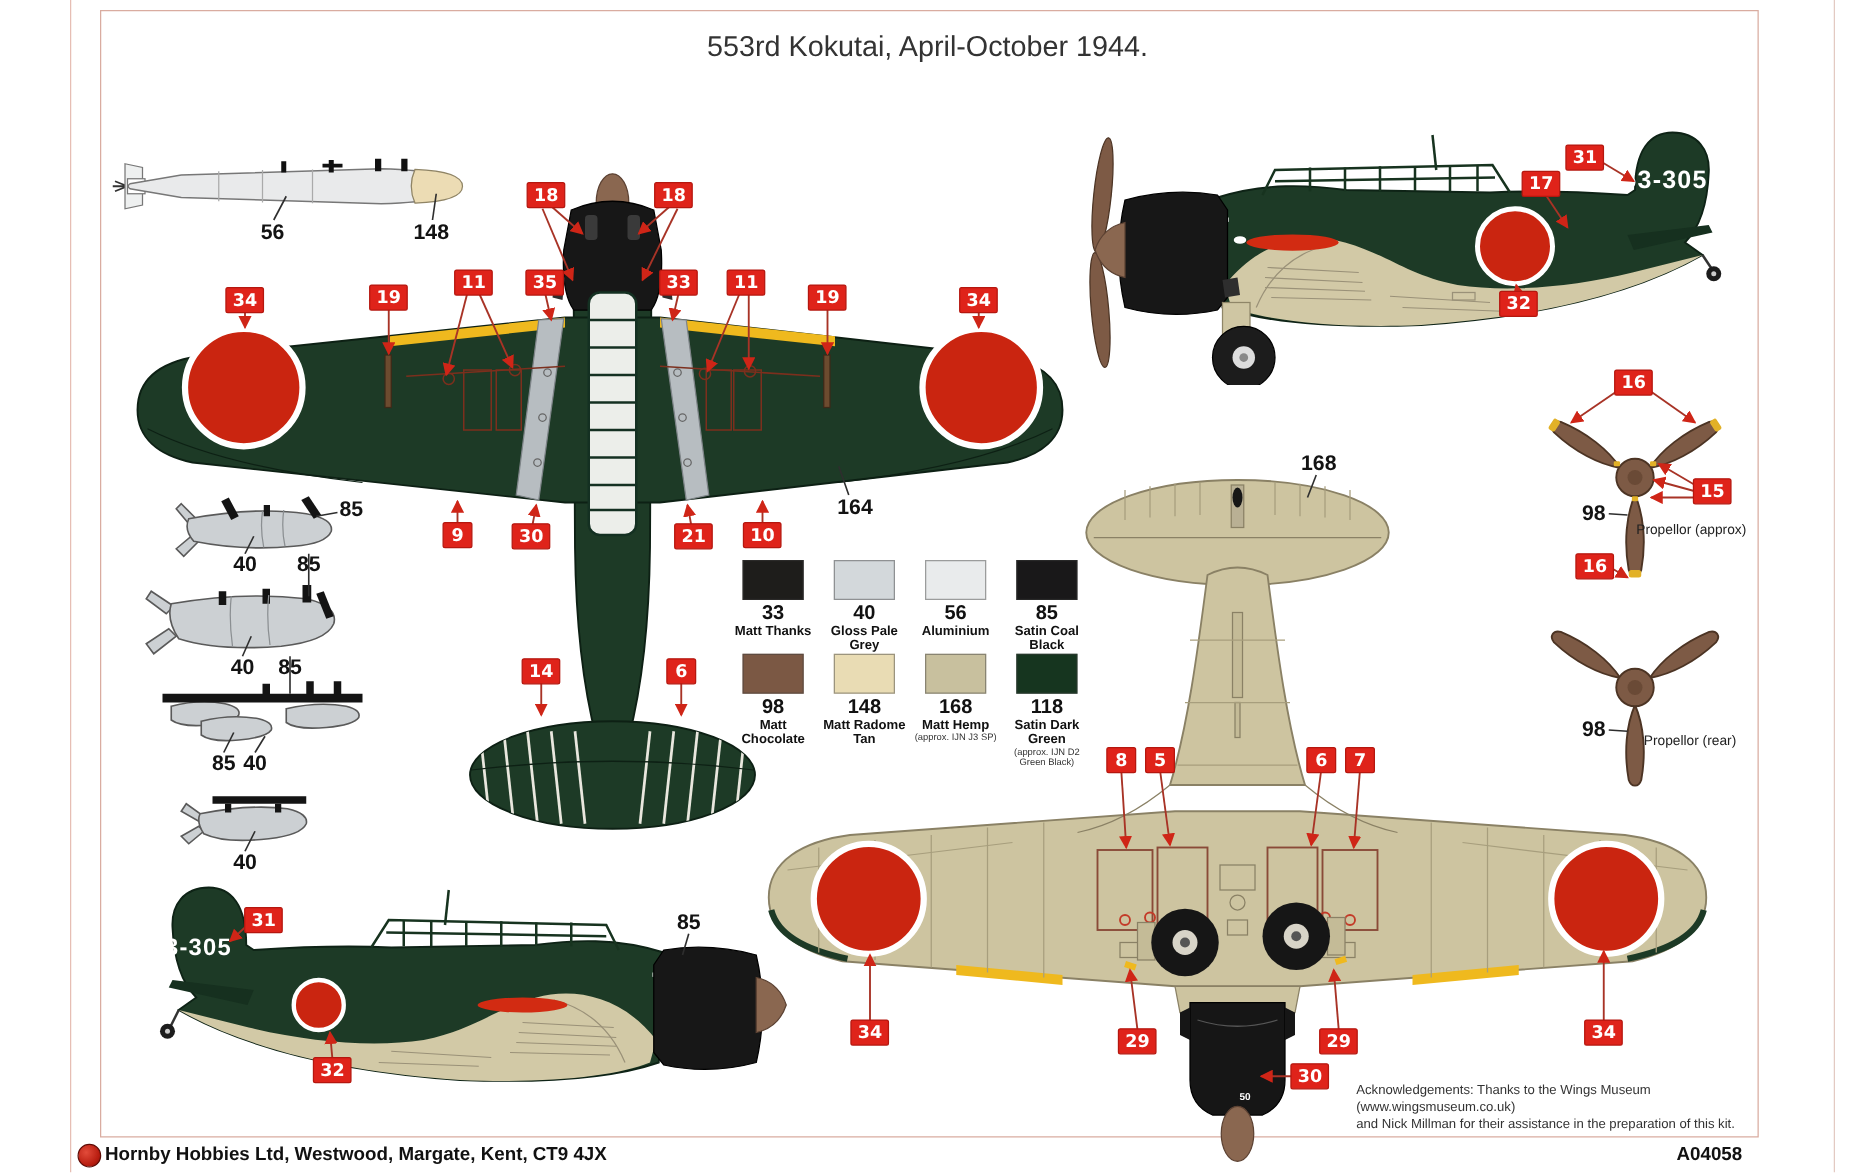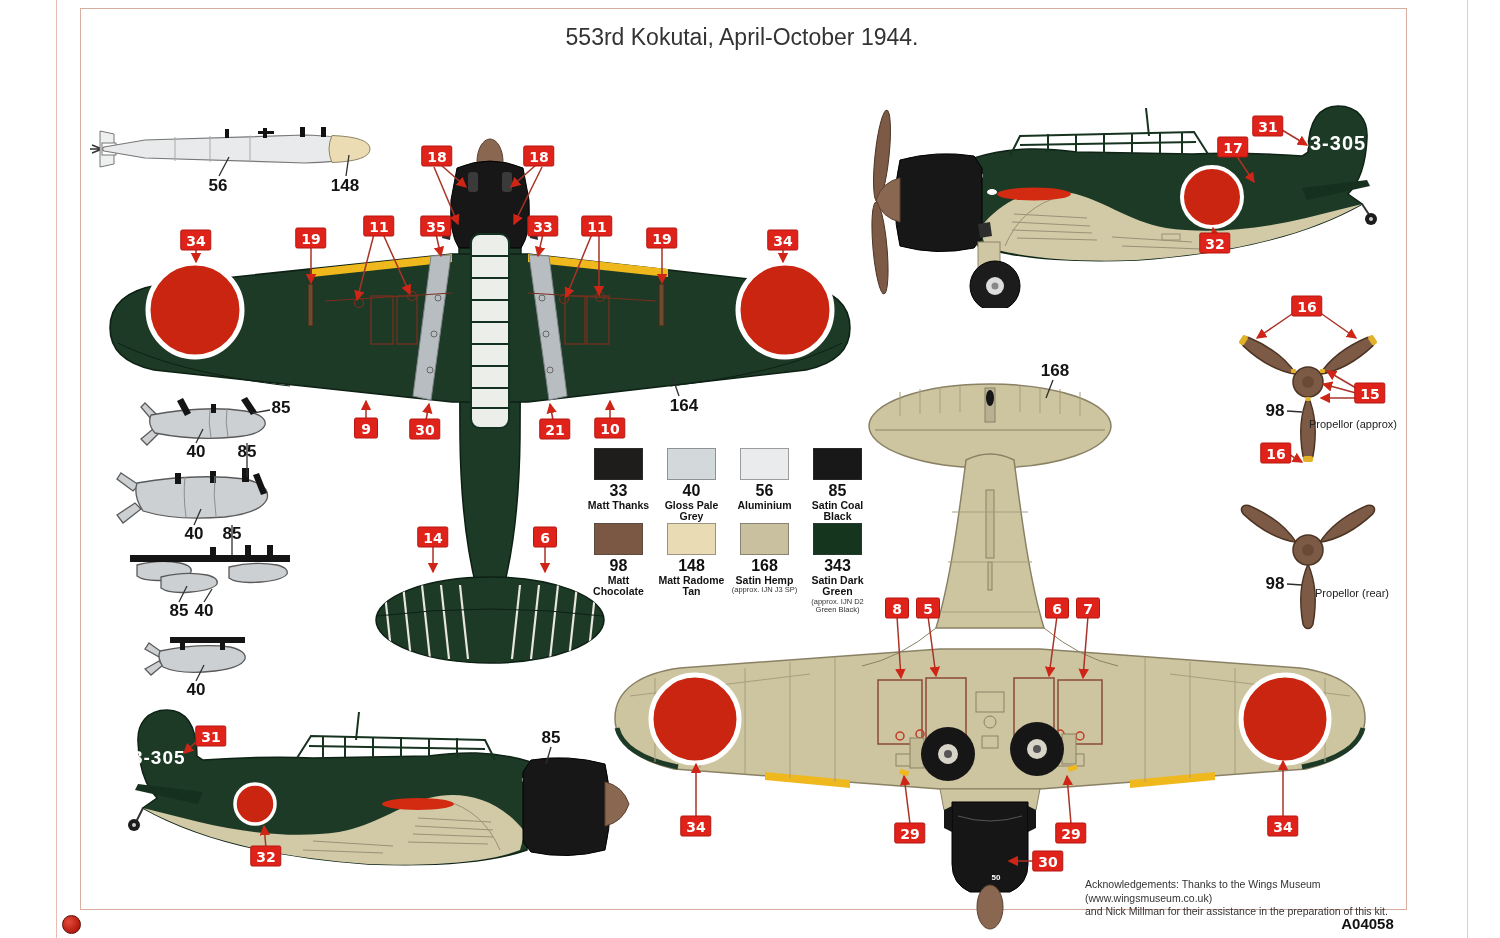--- a/index.html
+++ b/index.html
@@ -22,21 +22,21 @@
       text-align:center;vertical-align:3px;margin-right:4px;}
   #titleblock .t2{font-size:23px;color:#333;margin-top:2px;}
   #paintchart{position:absolute;left:582px;top:448px;z-index:4;display:grid;
       grid-template-columns:repeat(4,73px);grid-auto-rows:75px;}
   .swcell{text-align:center;}
   .sw{width:47px;height:30px;margin:0 auto;border:1px solid rgba(60,60,60,.45);}
   .swnum{font-size:16px;font-weight:bold;color:#111;margin-top:3px;line-height:1.05;}
   .swname{font-size:10.5px;font-weight:bold;color:#111;line-height:1.1;}
   .swnote{font-size:7.5px;color:#333;line-height:1.1;}
   #ack{position:absolute;left:1085px;top:866px;width:340px;font-size:10.5px;color:#333;
-      line-height:1.3;z-index:4;margin-top:12px;}
+      line-height:1.3;z-index:4;}
   #footer{position:absolute;left:0;top:910px;width:1500px;height:28px;z-index:4;}
   #footer .ftext{position:absolute;left:84px;top:5px;font-size:15px;font-weight:bold;color:#111;}
   #footer .kitno{position:absolute;left:1330px;top:5px;width:75px;text-align:center;
       font-size:15px;font-weight:bold;color:#111;}
   .logo{position:absolute;left:62px;top:5px;width:17px;height:17px;border-radius:50%;
       background:radial-gradient(circle at 35% 35%, #e24b3a 0%, #b81d10 65%, #7e0f07 100%);
       border:1px solid #5e0b05;}
   .fold{position:absolute;top:0;width:1px;height:938px;z-index:1;}
   #borderbox{position:absolute;left:80px;top:8px;width:1325px;height:900px;
       border:1px solid #d9aca0;z-index:1;}
@@ -529,32 +529,33 @@
   </div>
   <div class="swcell">
     <div class="sw" style="background: rgb(233, 220, 180);"></div>
     <div class="swnum">148</div>
     <div class="swname">Matt Radome Tan</div>
     <div class="swnote"></div>
   </div>
   <div class="swcell">
     <div class="sw" style="background: rgb(200, 192, 158);"></div>
     <div class="swnum">168</div>
-    <div class="swname">Satin Hemp</div>
+    <div class="swname">Matt Hemp</div>
     <div class="swnote">(approx. IJN J3 SP)</div>
   </div>
   <div class="swcell">
     <div class="sw" style="background: rgb(22, 53, 31);"></div>
-    <div class="swnum">343</div>
+    <div class="swnum">118</div>
     <div class="swname">Satin Dark Green</div>
     <div class="swnote">(approx. IJN D2 Green Black)</div>
   </div>
 </div>
 
 <div id="ack">
   <div>Acknowledgements: Thanks to the Wings Museum (www.wingsmuseum.co.uk)</div>
   <div>and Nick Millman for their assistance in the preparation of this kit.</div>
 </div>
 
 <div id="footer">
   <span class="logo"></span>
+  <span class="ftext">Hornby Hobbies Ltd, Westwood, Margate, Kent, CT9 4JX</span>
   <span class="kitno">A04058</span>
 </div>
 
 </body></html>

